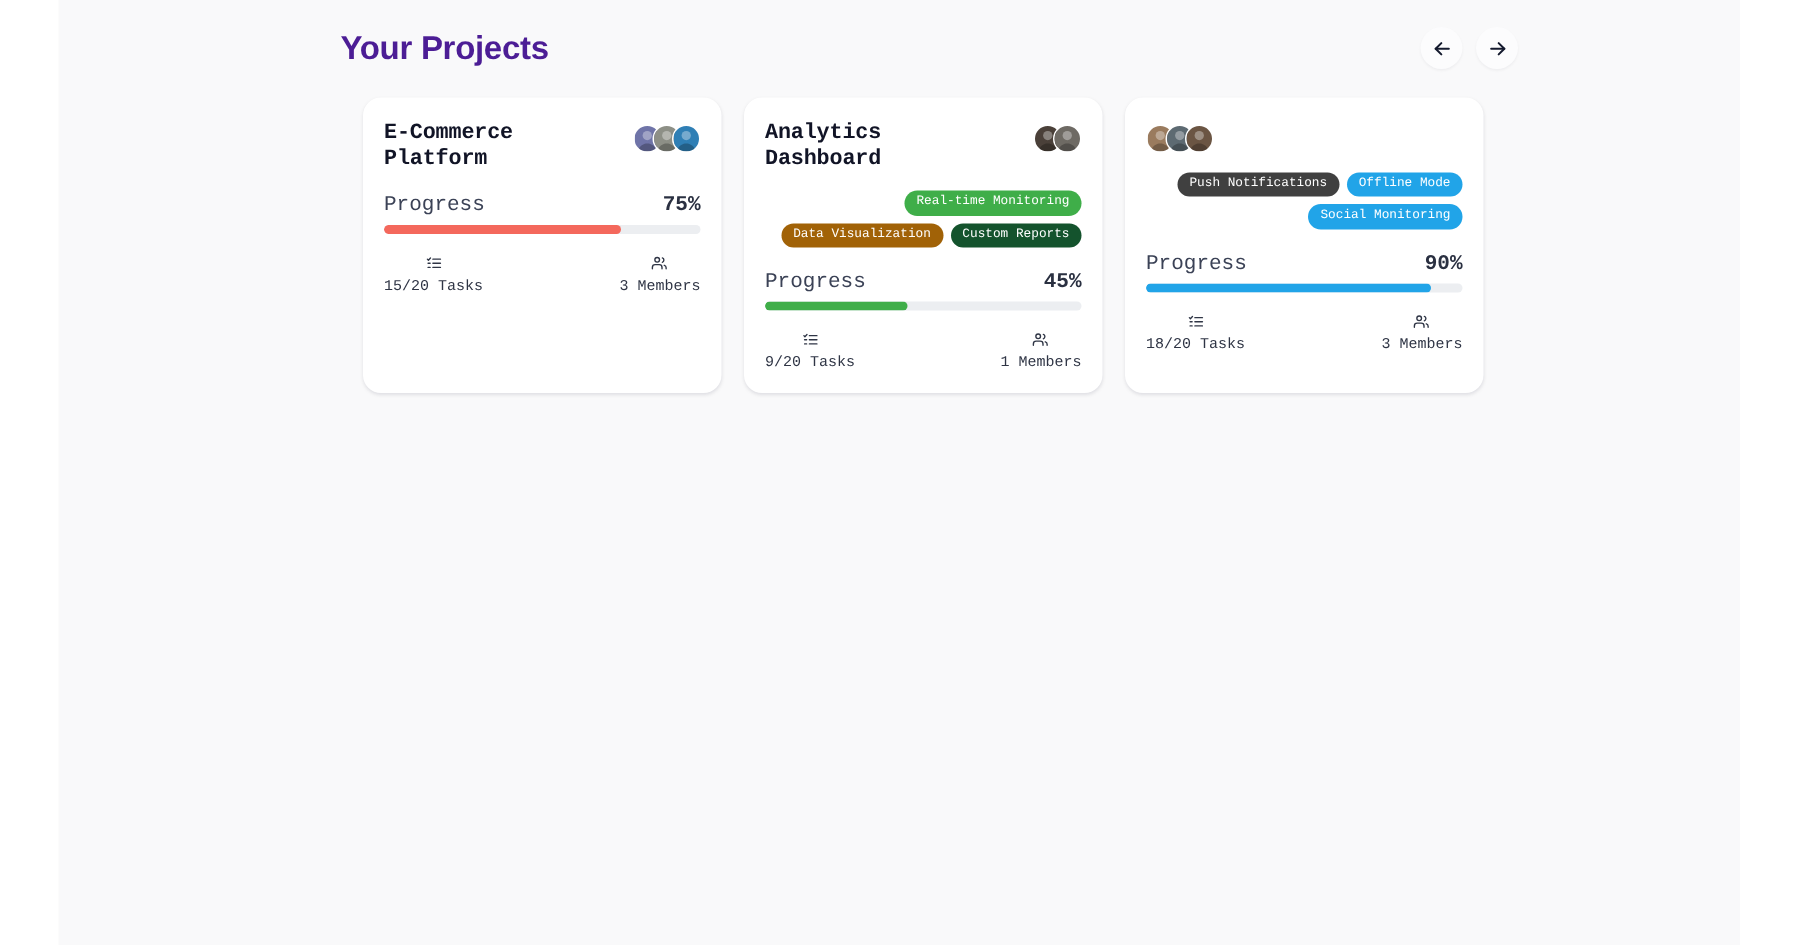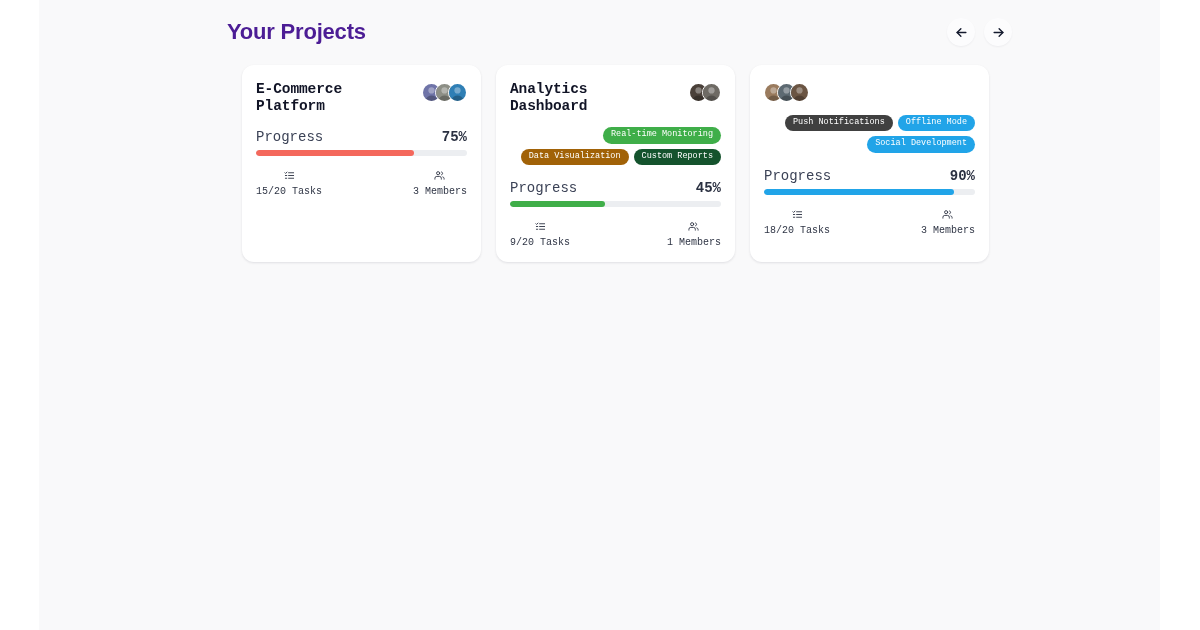--- a/index.html
+++ b/index.html
@@ -293,21 +293,21 @@
                 <rect width="24" height="24" fill="#6b5543"></rect>
                 <circle cx="12" cy="9" r="4.4" fill="rgba(255,255,255,0.34)"></circle>
                 <path d="M2.5 25c1.6-6 5.4-8.6 9.5-8.6S20 19 21.5 25z" fill="rgba(0,0,0,0.25)"></path>
               </svg>
             </span>
           </div>
         </div>
         <div class="tags">
           <span class="tag" style="background:#404040">Push Notifications</span>
           <span class="tag" style="background:#21a4e8">Offline Mode</span>
-          <span class="tag" style="background:#21a4e8">Social Development</span>
+          <span class="tag" style="background:#21a4e8">Social Monitoring</span>
         </div>
         <div class="progress-block">
           <div class="progress-head">
             <span>Progress</span>
             <span class="progress-pct">90%</span>
           </div>
           <div class="progress-track">
             <div class="progress-fill" style="width:90%;background:#21a4e8"></div>
           </div>
         </div>

